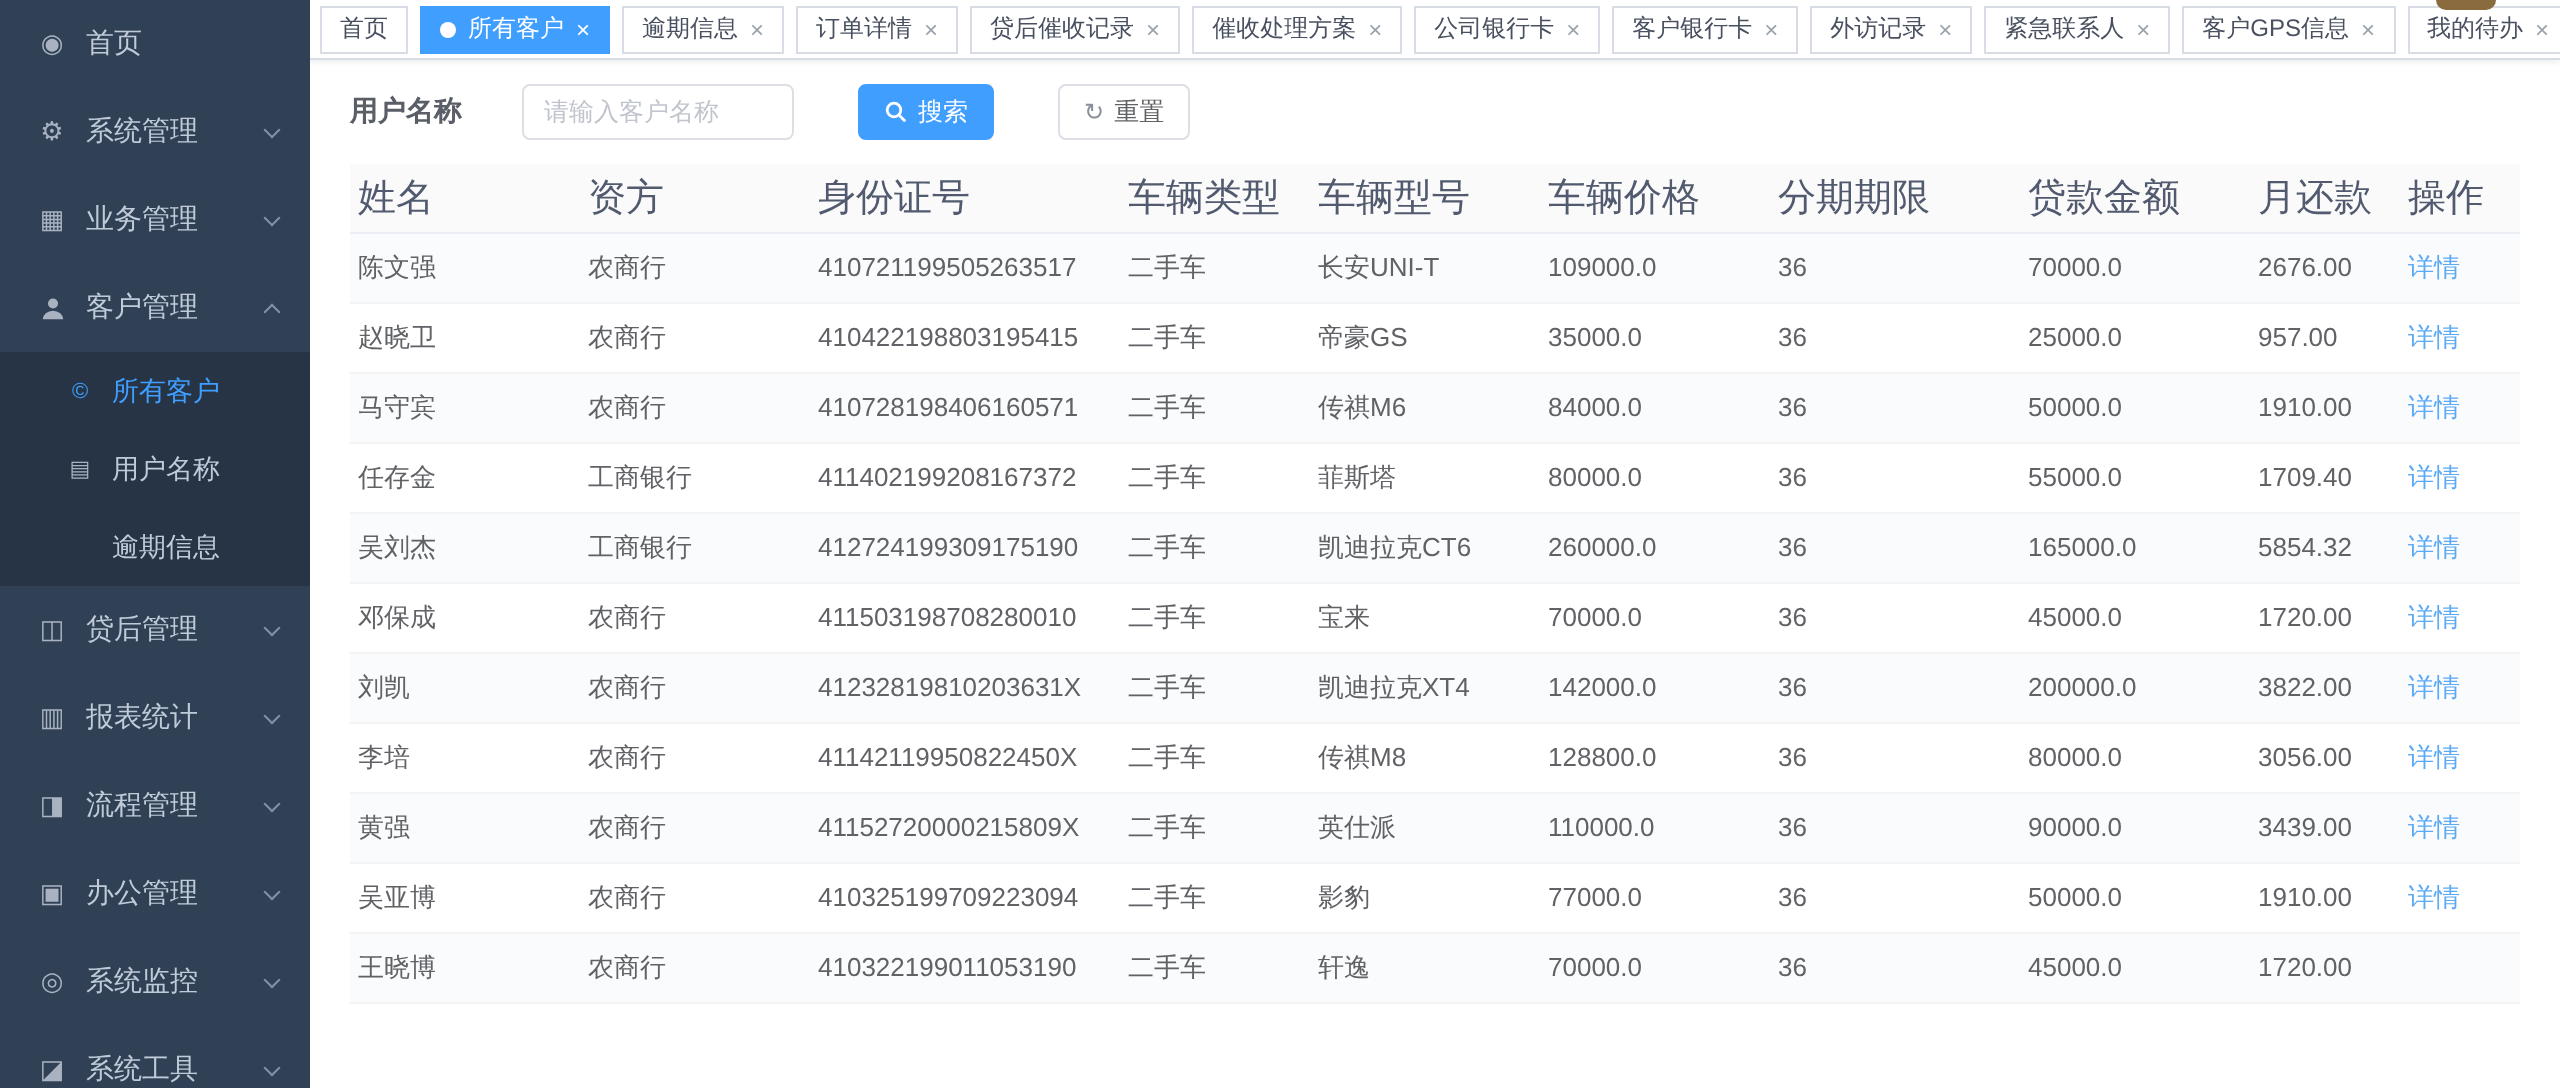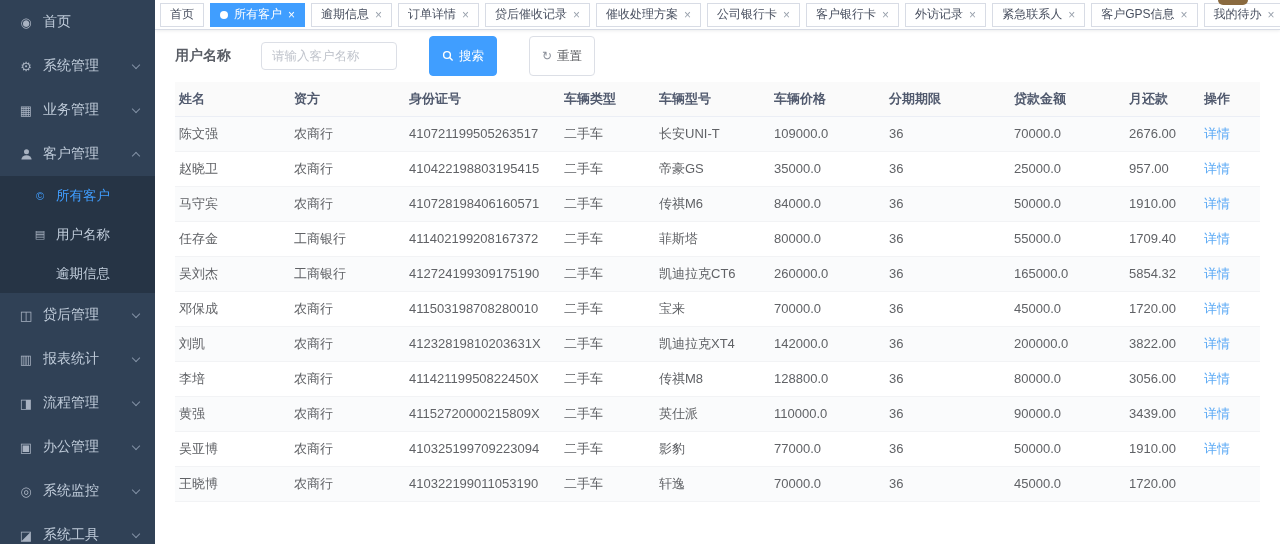--- a/index.html
+++ b/index.html
@@ -40,30 +40,30 @@
     border-radius:0 0 8px 8px; background:#8a6a3f; z-index:6; }
 
   
   .content { position:absolute; left:155px; top:30px; right:0; bottom:0; background:#fff; }
   .searchbar { height:52px; display:flex; align-items:center; padding-left:20px;gap:18px; }
   .searchbar .flabel { font-size:14px; font-weight:bold; color:#5a5e66; margin-right:12px; }
   .searchbar input { width:136px; height:28px; border:1px solid #dcdfe6; border-radius:4px;
     padding:0 10px; font-size:12.5px; color:#606266; outline:none;
     font-family:"Liberation Sans","DejaVu Sans",sans-serif; }
   .searchbar input::placeholder { color:#c0c4cc; }
-  .btn { height:40px; display:inline-flex; align-items:center; padding:0 12px;
+  .btn { height:28px; display:inline-flex; align-items:center; padding:0 12px;
     border-radius:4px; font-size:12.5px; cursor:pointer; margin-left:14px;
     border:1px solid #dcdfe6; background:#fff; color:#606266; }
   .btn .bico { margin-right:5px; display:inline-flex; }
   .btn.primary { background:#409eff; border-color:#409eff; color:#fff; }
 
   
   table { border-collapse:collapse; table-layout:fixed; width:calc(100% - 40px);
     margin:0 20px; }
-  th { height:34px; text-align:left; font-size:13px; font-weight:bold; color:#515a6e;
+  th { height:34px; text-align:left; font-size:19px; font-weight:normal; color:#515a6e;
     background:#fafafa; border-bottom:1px solid #ebeef5; padding:0 4px; }
   td { height:35px; font-size:13px; color:#606266; border-bottom:1px solid #f2f3f5;
     padding:0 4px; white-space:nowrap; overflow:hidden; }
   tbody tr:nth-child(odd) td { background:#fafbfc; }
   th.col-action, td.col-action { text-align:left; }
   .detail-link { color:#5caaf5; cursor:pointer; font-size:13px; text-decoration:none; }
 </style>
 </head>
 <body>
 

